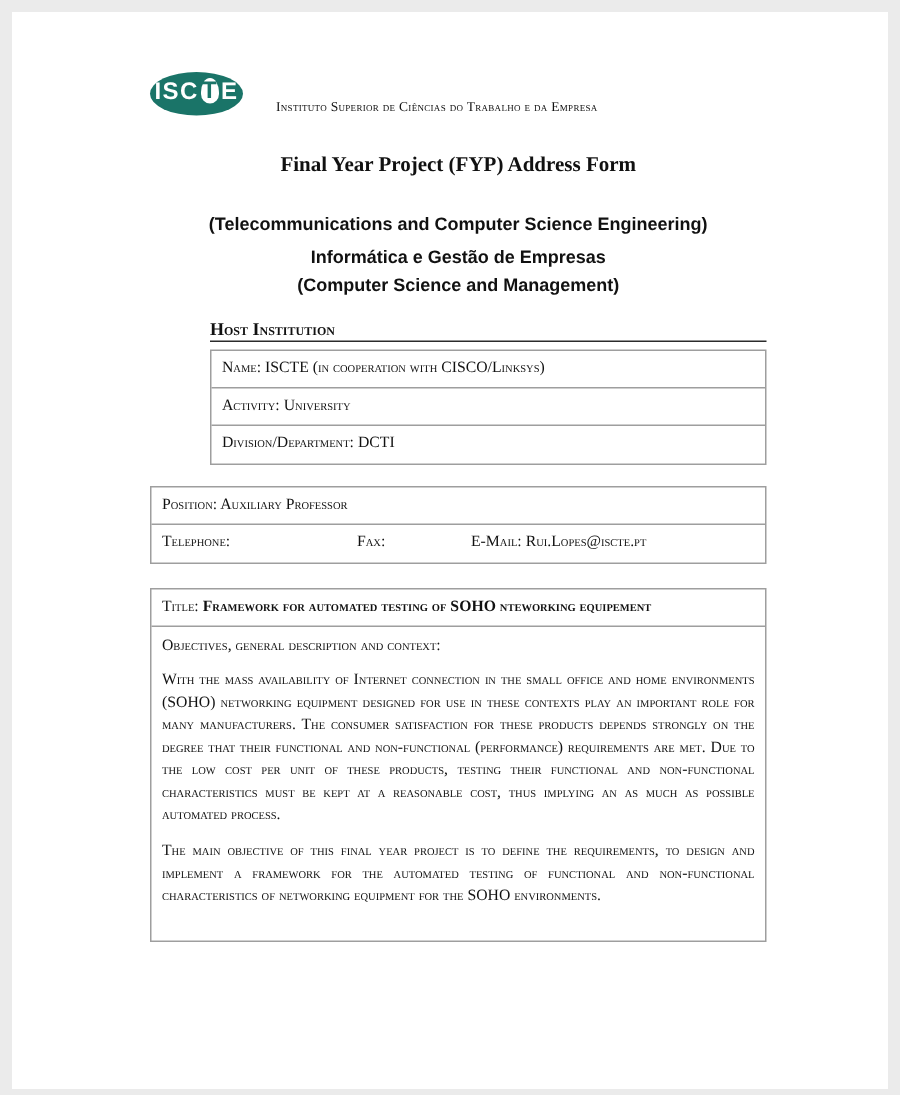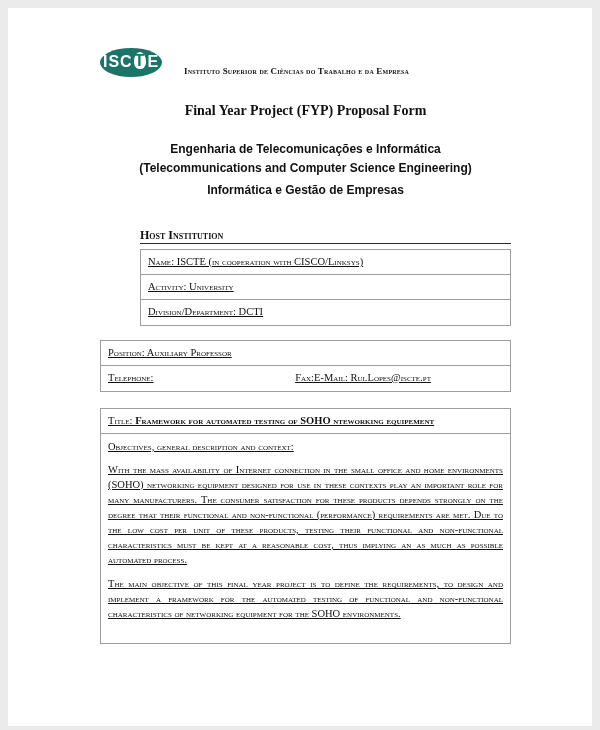--- a/index.html
+++ b/index.html
@@ -33,58 +33,57 @@
     position: relative;
   }
   .logo .letter { line-height: 1; }
   .logo .letter.cut {
     background: #fff; color: #1a7468;
     border-radius: 50% 50% 50% 50% / 60% 60% 40% 40%;
     padding: 1px 1px 0 1px; margin: 0 1px;
     transform: translateY(-2px);
   }
   .inst { margin-left: 22px; line-height: 1.25; }
-  .inst-line1 { font-variant: small-caps; font-size: 9px; font-weight: bold; letter-spacing: .2px; margin-top: 20px; }
+  .inst-line1 { font-variant: small-caps; font-size: 9px; font-weight: normal; letter-spacing: .2px; margin-top: 20px; }
   .inst-line2 { font-size: 9.5px; }
   
   .doc-title {
     text-align: center; font-size: 14px; font-weight: bold;
     margin-top: 25px;
   }
   .programs { margin-top: 21px; text-align: center; font-family: "Liberation Sans", sans-serif; }
   .prog-name { font-size: 12px; font-weight: bold; line-height: 19px; }
   .prog-trans { font-size: 12px; font-weight: bold; line-height: 19px; }
   .prog-gap { margin-top: 3px; }
   
   .section { margin-top: 0; }
-  .sec-host { margin-top: 28px; padding-left: 40px; }
+  .sec-host { margin-top: 12px; padding-left: 40px; }
   .sec-supervisor { margin-top: 14px; }
   .sec-project { margin-top: 16px; }
   h2.sec-heading {
     font-variant: small-caps; font-weight: bold; font-size: 12px;
     border-bottom: 1px solid #2b2b2b;
     padding-bottom: 1px;
     line-height: 14px;
   }
   .box {
     border: 1px solid #9e9e9e;
     margin-top: 5px;
   }
   .row {
     font-variant: small-caps; font-size: 10.5px;
     padding: 5px 7px 6px 7px;
     border-bottom: 1px solid #9e9e9e;
     line-height: 13px;
     min-height: 25px;
-    text-decoration: underline;
   }
   .row:last-child { border-bottom: none; }
   .row-3col { display: flex; }
   .row-3col .col-tel { width: 130px; }
-  .row-3col .col-fax { width: 76px; text-align: right; }
+  .row-3col .col-fax { width: 76px; }
   .row-3col .col-mail { flex: 1; }
   .title-row .t-value { font-weight: bold; }
   .desc-cell {
     padding: 6px 7px 22px 7px;
     border-bottom: none;
   }
   .obj-label { font-variant: small-caps; font-size: 10.5px; line-height: 13px; }
   .para {
     font-size: 10.5px; line-height: 15px;
     text-align: justify;
@@ -102,26 +101,26 @@
       <span class="letter">S</span>
       <span class="letter">C</span>
       <span class="letter cut">T</span>
       <span class="letter">E</span>
     </div>
     <div class="inst">
       <div class="inst-line1">Instituto Superior de Ciências do Trabalho e da Empresa</div>
     </div>
   </div>
 
-  <div class="doc-title">Final Year Project (FYP) Proposal Form</div>
+  <div class="doc-title">Final Year Project (FYP) Address Form</div>
 
   <div class="programs">
-    <div class="prog-name">Engenharia de Telecomunicações e Informática</div>
     <div class="prog-trans">(Telecommunications and Computer Science Engineering)</div>
     <div class="prog-name prog-gap">Informática e Gestão de Empresas</div>
+    <div class="prog-trans">(Computer Science and Management)</div>
   </div>
 
   <div class="section sec-host">
     <h2 class="sec-heading">Host Institution</h2>
     <div class="box">
       <div class="row">Name: ISCTE (in cooperation with CISCO/Linksys)</div>
       <div class="row">Activity: University</div>
       <div class="row">Division/Department: DCTI</div>
     </div>
   </div>

